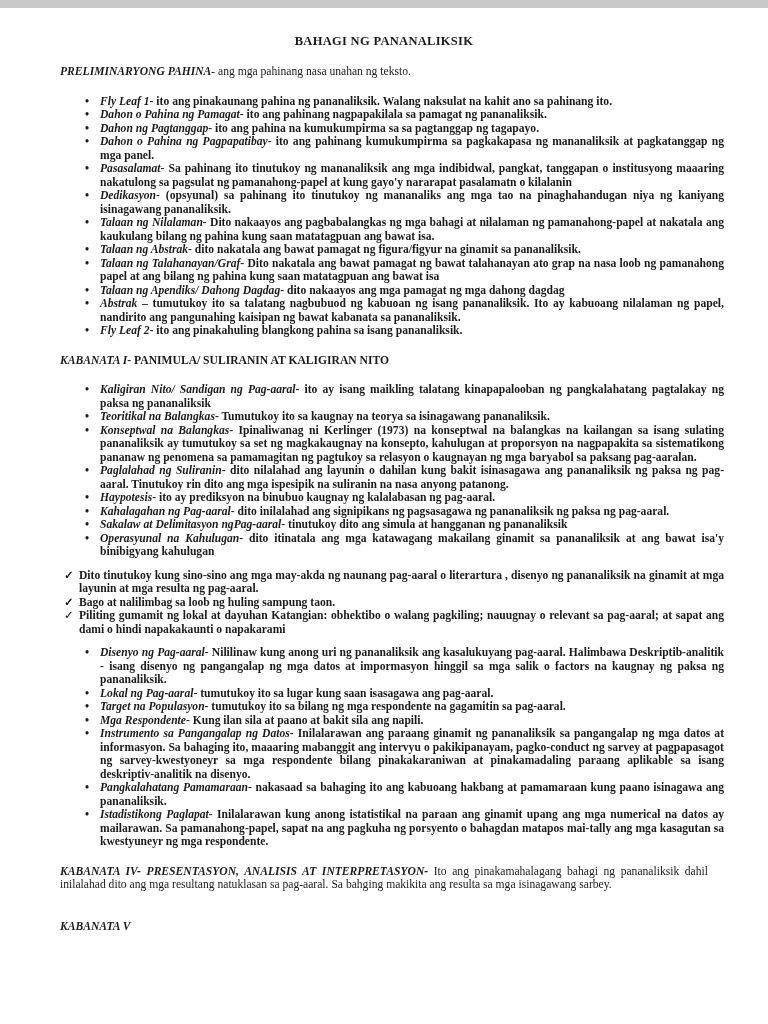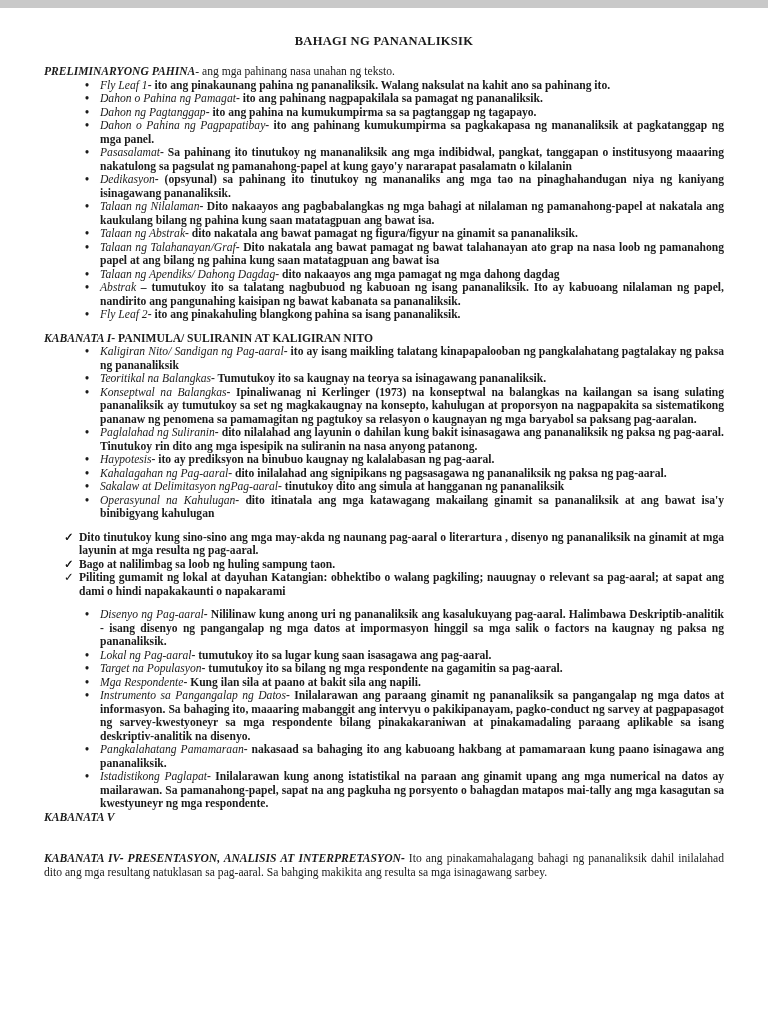--- a/index.html
+++ b/index.html
@@ -8,34 +8,34 @@
   .page {
     width: 768px;
     height: 1016px;
     margin: 8px auto 0 auto;
     background: #ffffff;
     padding: 26px 44px 18px 44px;
     color: #1b1b1b;
     overflow: hidden;
   }
   .title {
-    margin: 0 0 16px 0;
+    margin: 0 0 0 0;
     text-align: center;
     font-size: 12.5px;
     font-weight: bold;
     letter-spacing: 0.3px;
   }
   .section { margin-top: 10px; }
   .section:first-child { margin-top: 0; }
   
   #doc-body .section:nth-child(5) { margin-top: 0; }
   
   #doc-body .section:nth-child(6) { margin-top: 28px; }
   .sec-head {
-    margin: 0;
+    margin: 16px;
     font-size: 11.6px;
     line-height: 13.5px;
     text-align: justify;
   }
   .sec-term { font-weight: bold; font-style: italic; }
   .sec-rest.bold { font-weight: bold; }
   .sec-rest.italic { font-style: italic; }
   ul.items {
     margin: 0;
     padding: 0;
@@ -49,21 +49,21 @@
     line-height: 13.5px;
     text-align: justify;
     padding-left: 15px;
   }
   li.item .marker {
     position: absolute;
     left: 0;
     top: 0;
   }
   ul.items.bullet li.item .marker { font-weight: bold; }
-  .item-term { font-weight: normal; font-style: italic; }
+  .item-term { font-weight: bold; font-style: italic; }
   .item-text { font-weight: bold; }
 </style>
 </head>
 <body>
 
 <div class="page">
   <h1 class="title">BAHAGI NG PANANALIKSIK</h1>
   <div id="doc-body">
       <div class="section">
         <p class="sec-head"><span class="sec-term">PRELIMINARYONG PAHINA</span><span class="sec-rest normal">- ang mga pahinang nasa unahan ng teksto.</span></p>
@@ -109,19 +109,19 @@
           <li class="item"><span class="marker">•</span><span class="item-term">Disenyo ng Pag-aaral</span><span class="item-text">- Nililinaw kung anong uri ng pananaliksik ang kasalukuyang pag-aaral. Halimbawa Deskriptib-analitik - isang disenyo ng pangangalap ng mga datos at impormasyon hinggil sa mga salik o factors na kaugnay ng paksa ng pananaliksik.</span></li>
           <li class="item"><span class="marker">•</span><span class="item-term">Lokal ng Pag-aaral</span><span class="item-text">- tumutukoy ito sa lugar kung saan isasagawa ang pag-aaral.</span></li>
           <li class="item"><span class="marker">•</span><span class="item-term">Target na Populasyon</span><span class="item-text">- tumutukoy ito sa bilang ng mga respondente na gagamitin sa pag-aaral.</span></li>
           <li class="item"><span class="marker">•</span><span class="item-term">Mga Respondente</span><span class="item-text">- Kung ilan sila at paano at bakit sila ang napili.</span></li>
           <li class="item"><span class="marker">•</span><span class="item-term">Instrumento sa Pangangalap ng Datos</span><span class="item-text">- Inilalarawan ang paraang ginamit ng pananaliksik sa pangangalap ng mga datos at informasyon. Sa bahaging ito, maaaring mabanggit ang intervyu o pakikipanayam, pagko-conduct ng sarvey at pagpapasagot ng sarvey-kwestyoneyr sa mga respondente bilang pinakakaraniwan at pinakamadaling paraang aplikable sa isang deskriptiv-analitik na disenyo.</span></li>
           <li class="item"><span class="marker">•</span><span class="item-term">Pangkalahatang Pamamaraan</span><span class="item-text">- nakasaad sa bahaging ito ang kabuoang hakbang at pamamaraan kung paano isinagawa ang pananaliksik.</span></li>
           <li class="item"><span class="marker">•</span><span class="item-term">Istadistikong Paglapat</span><span class="item-text">- Inilalarawan kung anong istatistikal na paraan ang ginamit upang ang mga numerical na datos ay mailarawan. Sa pamanahong-papel, sapat na ang pagkuha ng porsyento o bahagdan matapos mai-tally ang mga kasagutan sa kwestyuneyr ng mga respondente.</span></li>
         </ul>
       </div>
       <div class="section">
-        <p class="sec-head"><span class="sec-term">KABANATA V</span></p>
+        <p class="sec-head"><span class="sec-term">KABANATA IV- PRESENTASYON, ANALISIS AT INTERPRETASYON-</span><span class="sec-rest normal"> Ito ang pinakamahalagang bahagi ng pananaliksik dahil inilalahad dito ang mga resultang natuklasan sa pag-aaral. Sa bahging makikita ang resulta sa mga isinagawang sarbey.</span></p>
       </div>
       <div class="section">
-        <p class="sec-head"><span class="sec-term">KABANATA IV- PRESENTASYON, ANALISIS AT INTERPRETASYON-</span><span class="sec-rest normal"> Ito ang pinakamahalagang bahagi ng pananaliksik dahil inilalahad dito ang mga resultang natuklasan sa pag-aaral. Sa bahging makikita ang resulta sa mga isinagawang sarbey.</span></p>
+        <p class="sec-head"><span class="sec-term">KABANATA V</span></p>
       </div>
     </div>
 </div>
 
 </body></html>

